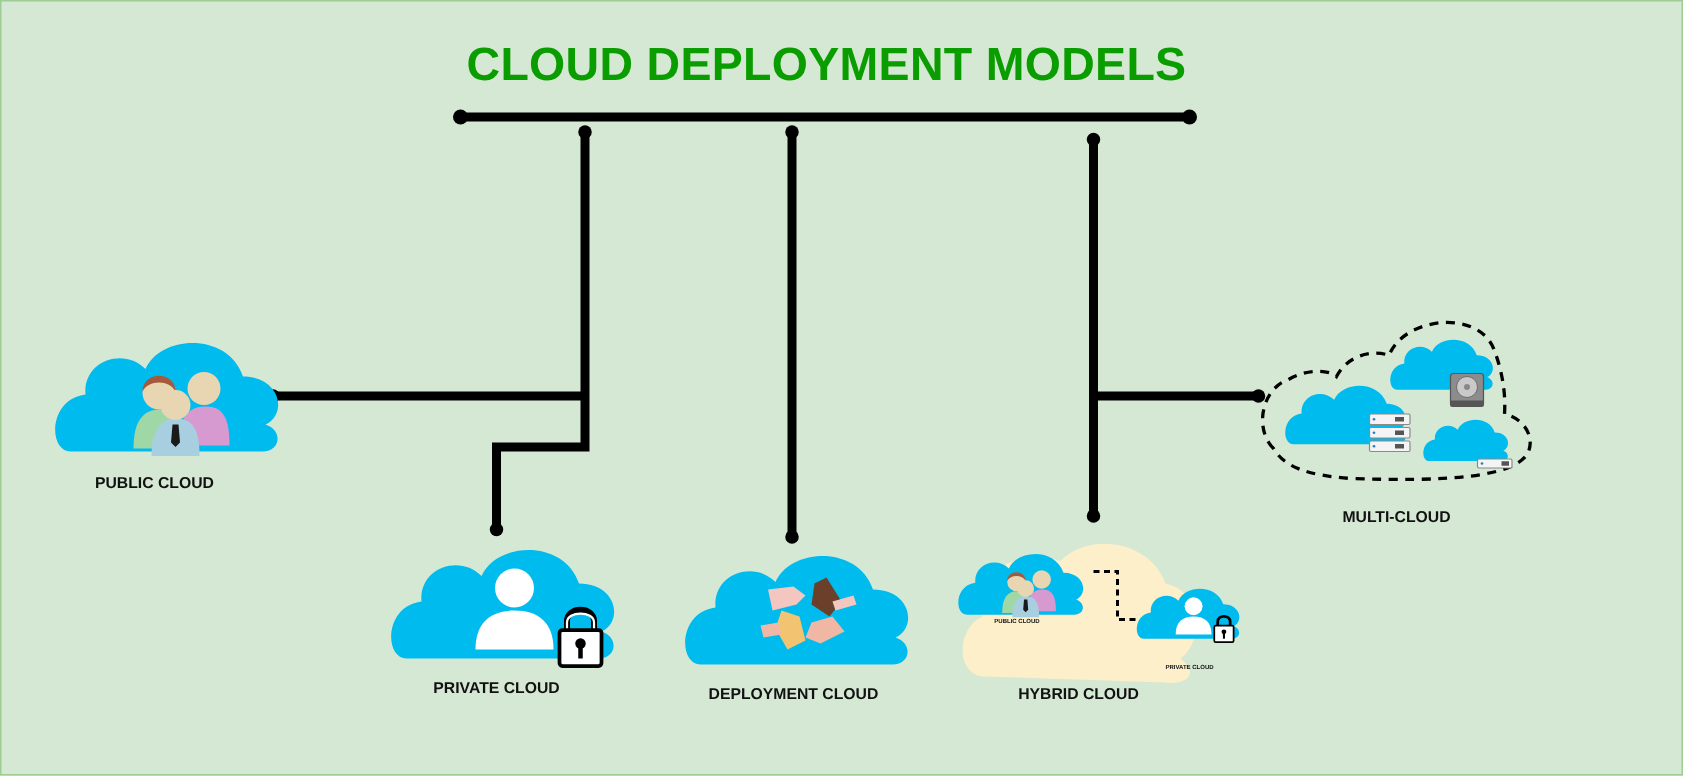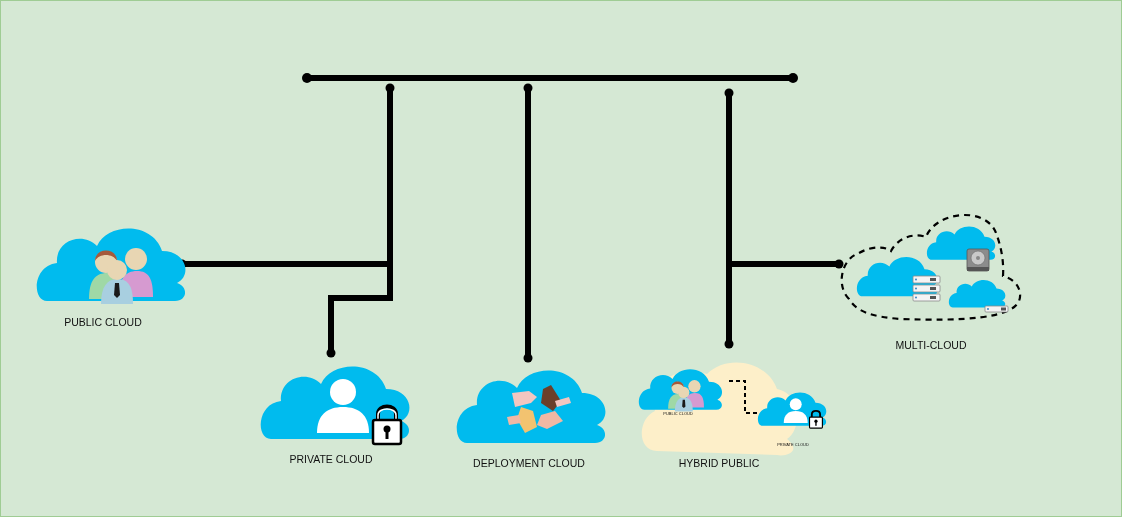--- a/index.html
+++ b/index.html
@@ -17,31 +17,34 @@
     .title {
       position: absolute; left: 0; width: 1100px; top: 24px;
       text-align: center;
       font-weight: bold; font-size: 31px; color: #0a9d00;
       letter-spacing: 0.2px;
       margin-left: 0px;
     }
     .title span { display: inline-block; transform: scaleX(1.0); }
     svg.diagram { position: absolute; left: 0; top: 0; }
     .lbl {
-      position: absolute; font-weight: normal; color: #111;
+      position: absolute; font-weight: bold; color: #111;
       text-align: center; white-space: nowrap;
     }
     .lbl.big { font-size: 10.5px; }
     .lbl.tiny { font-size: 4px; }
   </style>
 </head>
 <body>
 
 <div class="frame">
 
+  <div class="title">
+    <span>CLOUD DEPLOYMENT MODELS</span>
+  </div>
 
   <svg class="diagram" width="1122" height="517" viewBox="0 0 1122 517">
     <defs>
       <path id="cloudShape" d="M10,80 C-5,80 -5,45 20,42 C18,20 45,10 60,25 C70,2 115,0 125,30 C150,30 155,55 140,62 C152,66 150,80 138,80 Z"></path>
     </defs>
 
     <g stroke="#000" stroke-width="6" fill="none" stroke-linecap="butt">
       <line x1="306" y1="77" x2="792" y2="77"></line>
 
       <polyline points="389,87 389,297 330,297 330,352"></polyline>
@@ -177,17 +180,17 @@
         <rect x="984" y="305" width="23" height="6" rx="1" fill="#f4f4f4" stroke="#8a8a8a" stroke-width="0.8"></rect>
         <rect x="1000" y="306.5" width="5" height="3" fill="#555"></rect>
         <circle cx="987" cy="308" r="0.9" fill="#2a7cc0"></circle>
       </g>
     </g>
   </svg>
 
   <div class="lbl big" style="left:52px; top:315px; width:100px;">PUBLIC CLOUD</div>
   <div class="lbl big" style="left:280px; top:452px; width:100px;">PRIVATE CLOUD</div>
   <div class="lbl big" style="left:463px; top:456px; width:130px;">DEPLOYMENT CLOUD</div>
-  <div class="lbl big" style="left:663px; top:456px; width:110px;">HYBRID PUBLIC</div>
+  <div class="lbl big" style="left:663px; top:456px; width:110px;">HYBRID CLOUD</div>
   <div class="lbl tiny" style="left:657px; top:410px; width:40px;">PUBLIC CLOUD</div>
   <div class="lbl tiny" style="left:772px; top:441px; width:40px;">PRIVATE CLOUD</div>
   <div class="lbl big" style="left:880px; top:338px; width:100px;">MULTI-CLOUD</div>
 </div>
 
 </body></html>

